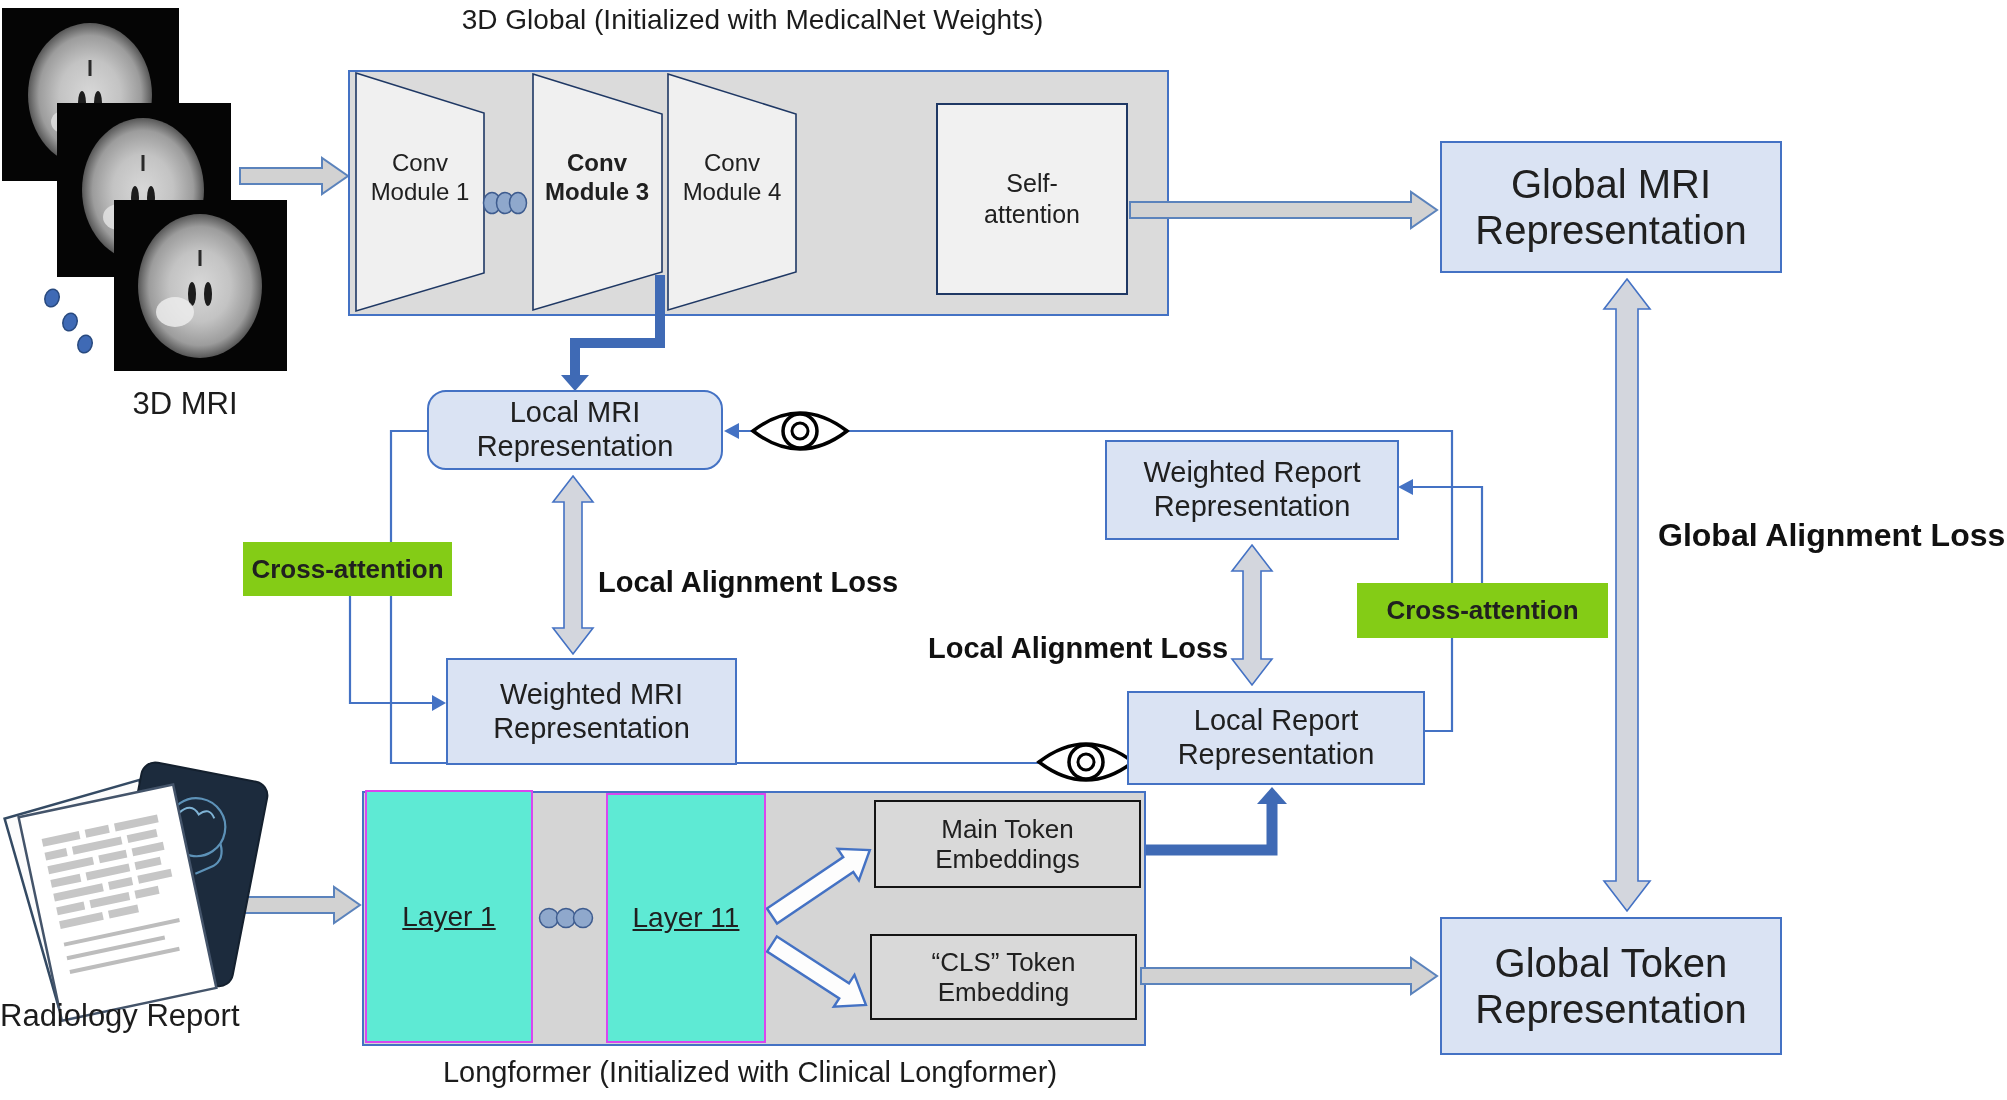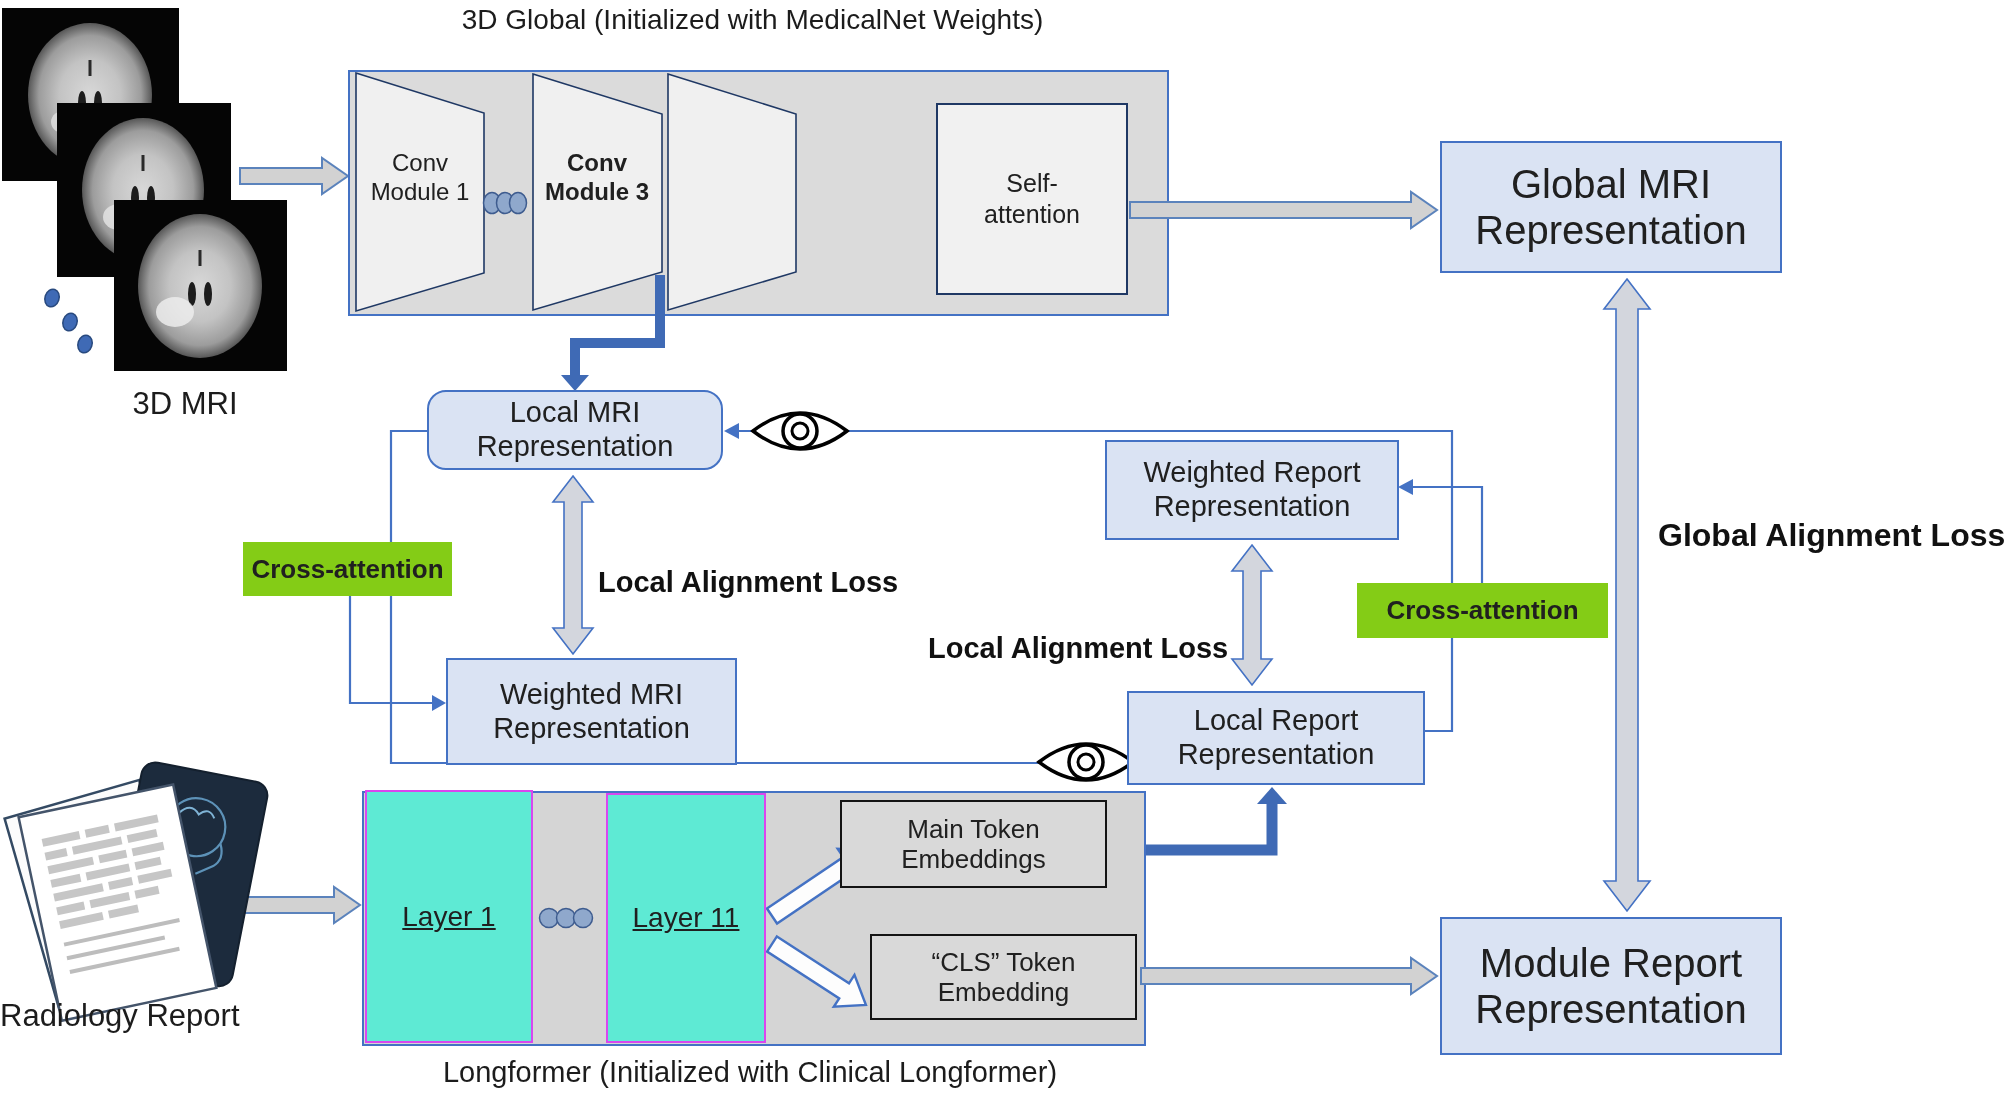--- a/index.html
+++ b/index.html
@@ -162,34 +162,35 @@
   </g>
 </svg>
 
 <div class="abs caption" style="left:300px;top:4px;width:905px;font-size:28px;text-align:center;">3D Global (Initialized with MedicalNet Weights)</div>
 <div class="abs caption" style="left:340px;top:1056px;width:820px;font-size:29px;text-align:center;">Longformer (Initialized with Clinical Longformer)</div>
 <div class="abs caption" style="left:75px;top:386px;width:220px;font-size:31px;text-align:center;">3D MRI</div>
 <div class="abs caption" style="left:0px;top:998px;width:282px;font-size:31px;text-align:left;">Radiology Report</div>
 
 <div class="abs center modtext" style="left:358px;top:136px;width:124px;height:84px;font-size:24px;">Conv Module 1</div>
 <div class="abs center modtext" style="left:535px;top:136px;width:124px;height:84px;font-size:24px;font-weight:bold;">Conv Module 3</div>
+<div class="abs center modtext" style="left:670px;top:136px;width:124px;height:84px;font-size:24px;">Conv Module 4</div>
 <div class="abs center" style="left:936px;top:103px;width:192px;height:192px;background:#f1f1f1;border:2px solid #1f3864;font-size:25px;line-height:1.25;padding:0 32px;">Self-attention</div>
 
 <div class="abs center bluebox" style="left:1440px;top:141px;width:342px;height:132px;font-size:40px;">Global MRI Representation</div>
 <div class="abs center bluebox" style="left:427px;top:390px;width:296px;height:80px;font-size:29px;border-radius:19px;">Local MRI Representation</div>
 <div class="abs center bluebox" style="left:446px;top:658px;width:291px;height:107px;font-size:29px;">Weighted MRI Representation</div>
 <div class="abs center bluebox" style="left:1105px;top:440px;width:294px;height:100px;font-size:29px;">Weighted Report Representation</div>
 <div class="abs center bluebox" style="left:1127px;top:691px;width:298px;height:94px;font-size:29px;">Local Report Representation</div>
-<div class="abs center bluebox" style="left:1440px;top:917px;width:342px;height:138px;font-size:40px;">Module Report Representation</div>
+<div class="abs center bluebox" style="left:1440px;top:917px;width:342px;height:138px;font-size:40px;">Global Token Representation</div>
 
 <div class="abs center attnlabel" style="left:243px;top:542px;width:209px;height:54px;font-size:26px;">Cross-attention</div>
 <div class="abs center attnlabel" style="left:1357px;top:583px;width:251px;height:55px;font-size:26px;">Cross-attention</div>
 
 <div class="abs boldlabel" style="left:598px;top:566px;font-size:29px;">Local Alignment Loss</div>
 <div class="abs boldlabel" style="left:928px;top:632px;font-size:29px;">Local Alignment Loss</div>
 <div class="abs boldlabel" style="left:1658px;top:517px;font-size:32px;">Global Alignment Loss</div>
 
 <div class="abs center layerbox" style="left:365px;top:790px;width:168px;height:253px;font-size:28px;">Layer 1</div>
 <div class="abs center layerbox" style="left:606px;top:793px;width:160px;height:250px;font-size:28px;">Layer 11</div>
-<div class="abs center graybox" style="left:840px;top:800px;width:267px;height:88px;font-size:26px;padding:0 28px;">Main Token Embeddings</div>
+<div class="abs center graybox" style="left:874px;top:800px;width:267px;height:88px;font-size:26px;padding:0 28px;">Main Token Embeddings</div>
 <div class="abs center graybox" style="left:870px;top:934px;width:267px;height:86px;font-size:26px;padding:0 28px;">“CLS” Token Embedding</div>
 
 </div>
 
 </body></html>

